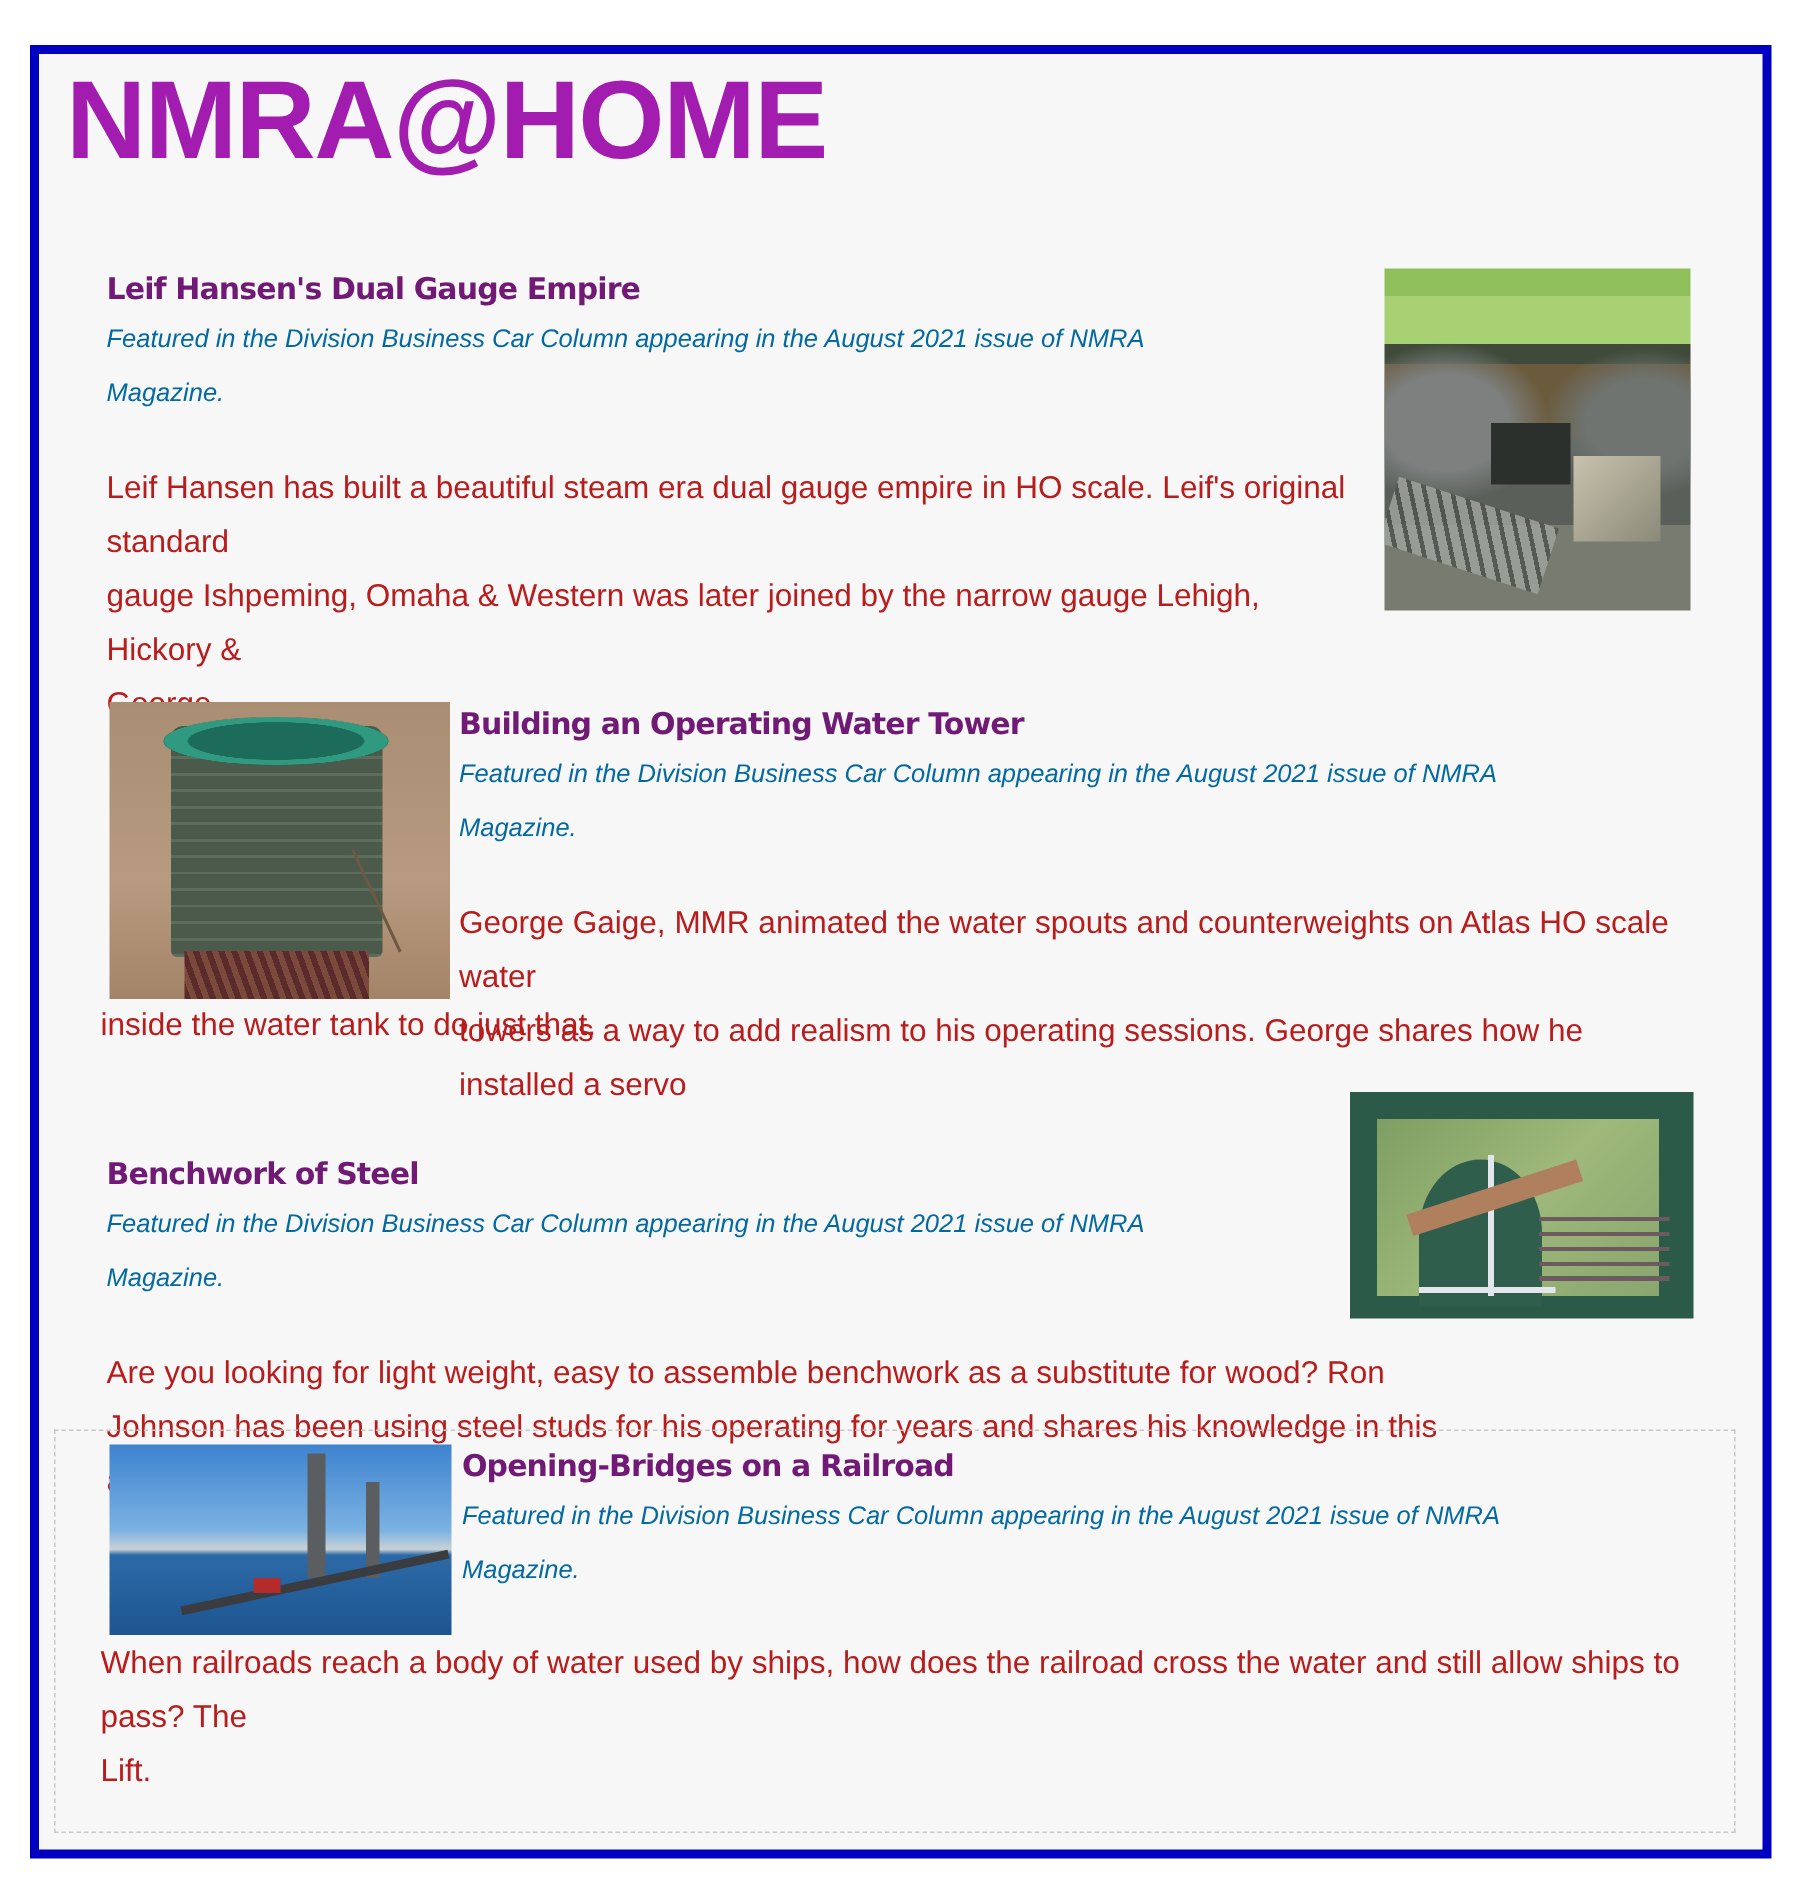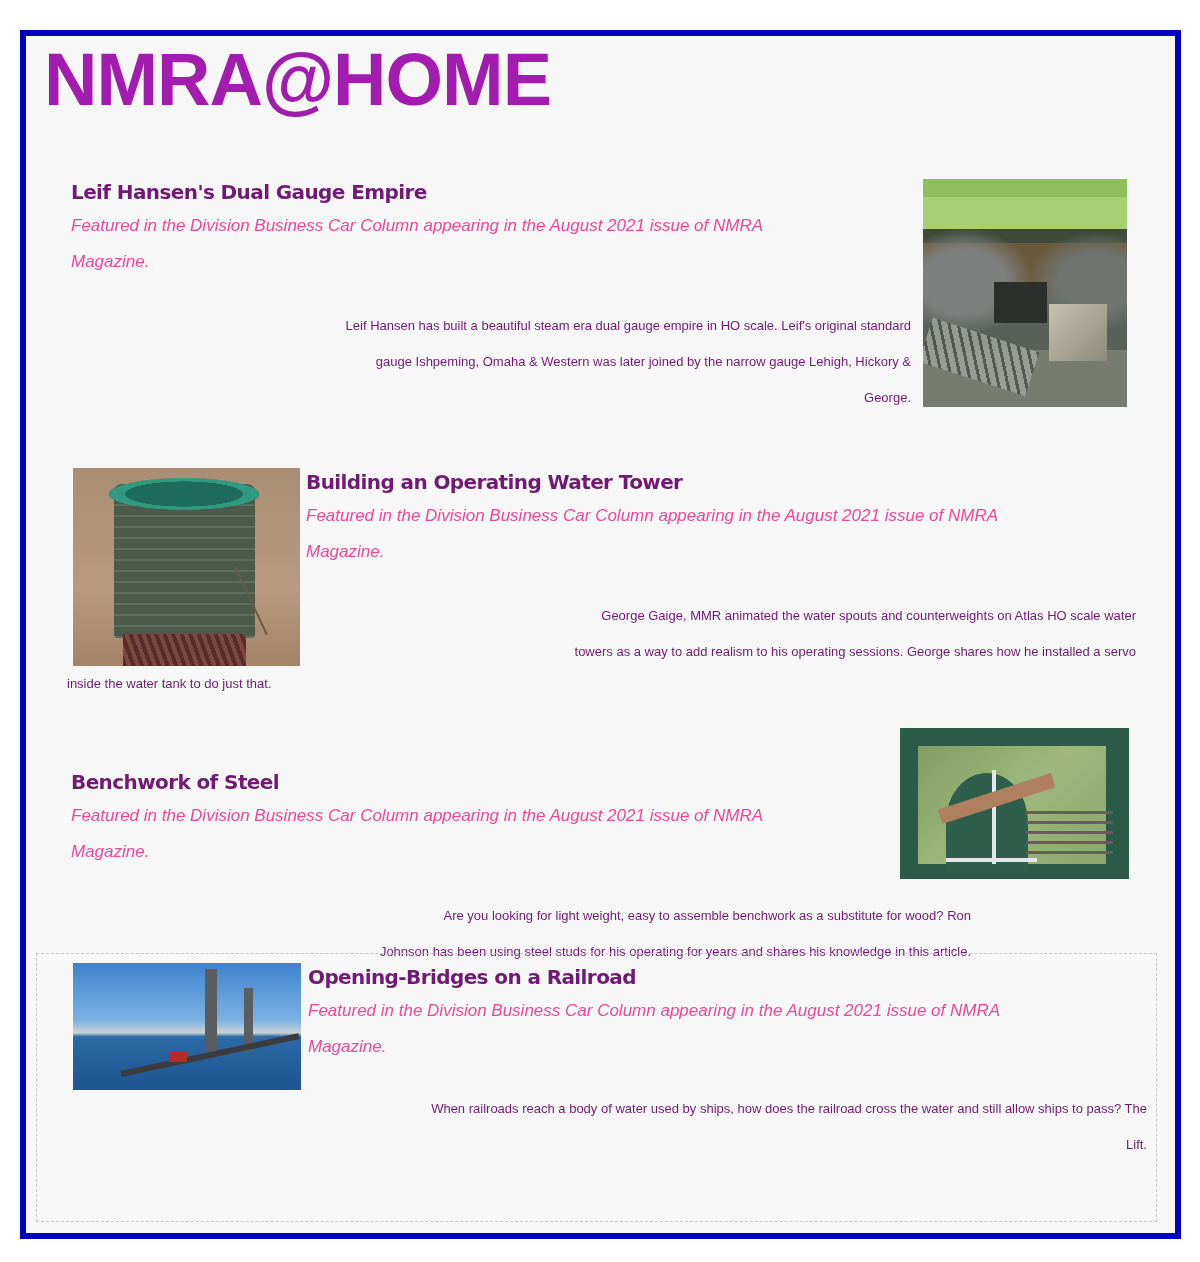--- a/index.html
+++ b/index.html
@@ -15,24 +15,24 @@
       font-family: "Liberation Sans", sans-serif; font-weight: bold;
       font-size: 74px; line-height: 80px; color: #a21caf; letter-spacing: -1px;
     }
 
     .card { position: absolute; }
     .card-title {
       font-family: "DejaVu Sans", sans-serif; font-weight: bold; font-size: 20px;
       color: #701a75; line-height: 28px; letter-spacing: -0.6px;
     }
     .card-byline {
-      font-style: italic; font-size: 17px; color: #ec4899; line-height: 36px;
+      font-style: italic; font-size: 17px; color: #0369a1; line-height: 36px;
     }
     .card-body {
-      font-size: 13px; color: #701a75; line-height: 36px; text-align: right;
+      font-size: 21px; color: #b91c1c; line-height: 36px;
     }
     .gap { height: 28px; }
 
     .thumb { position: absolute; overflow: hidden; }
 
     
     .img-layout {
       background:
         radial-gradient(ellipse at 20% 45%, #7d807f 0 18%, transparent 30%),
         radial-gradient(ellipse at 85% 45%, #6f7470 0 16%, transparent 28%),

